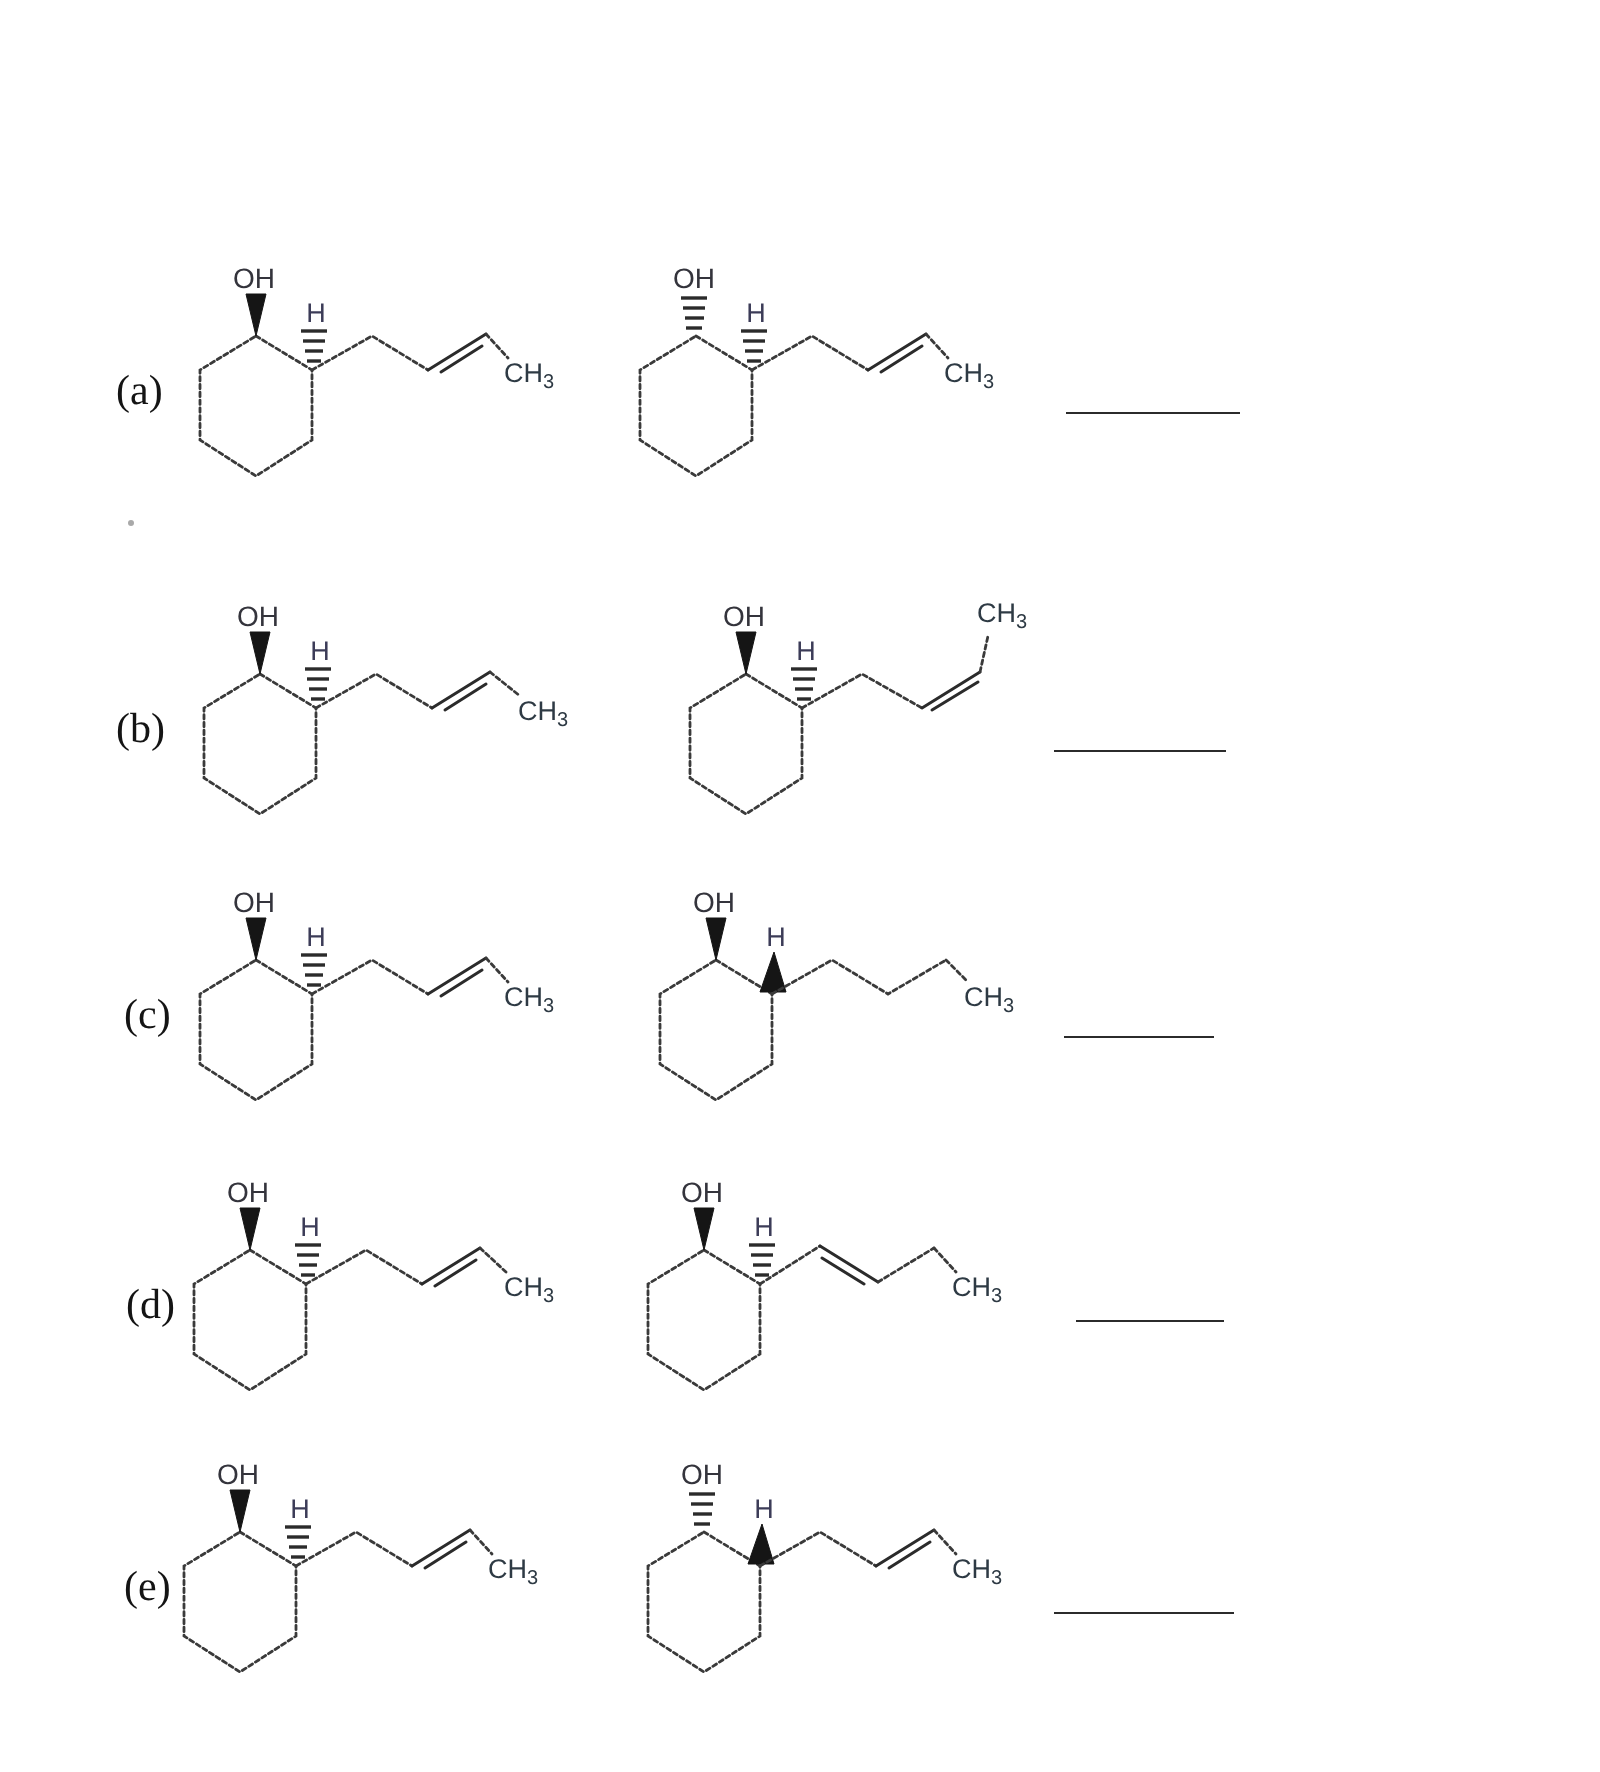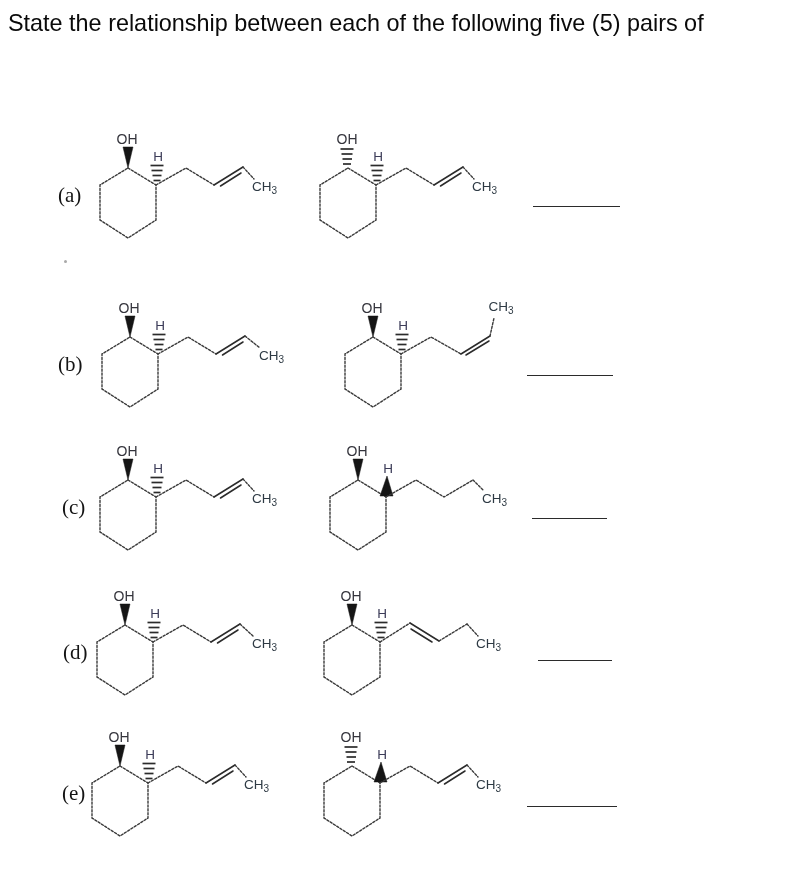--- a/index.html
+++ b/index.html
@@ -20,21 +20,20 @@
   .atom.h{font-size:13.5px;fill:#3c3c58;}
   .atom.ch3{font-size:13.5px;fill:#2e3a44;}
   .sub{font-size:10px;}
 </style>
 </head>
 <body>
 
 <div class="page">
 
   <div class="title">
-    <div>State the relationship between each of the following five (5) pairs of</div>
   </div>
 
   <div class="dot"></div>
 
   <div class="row" style="top:120px">
     <div class="rowlabel" style="left:58px;top:63px">(a)</div>
 
     <svg class="struct" style="left:95px" width="225" height="132" viewBox="0 0 225 132">
       <g>
           <polygon class="bond" points="33,48 61,65 61,100 33,118 5,100 5,65"></polygon>

